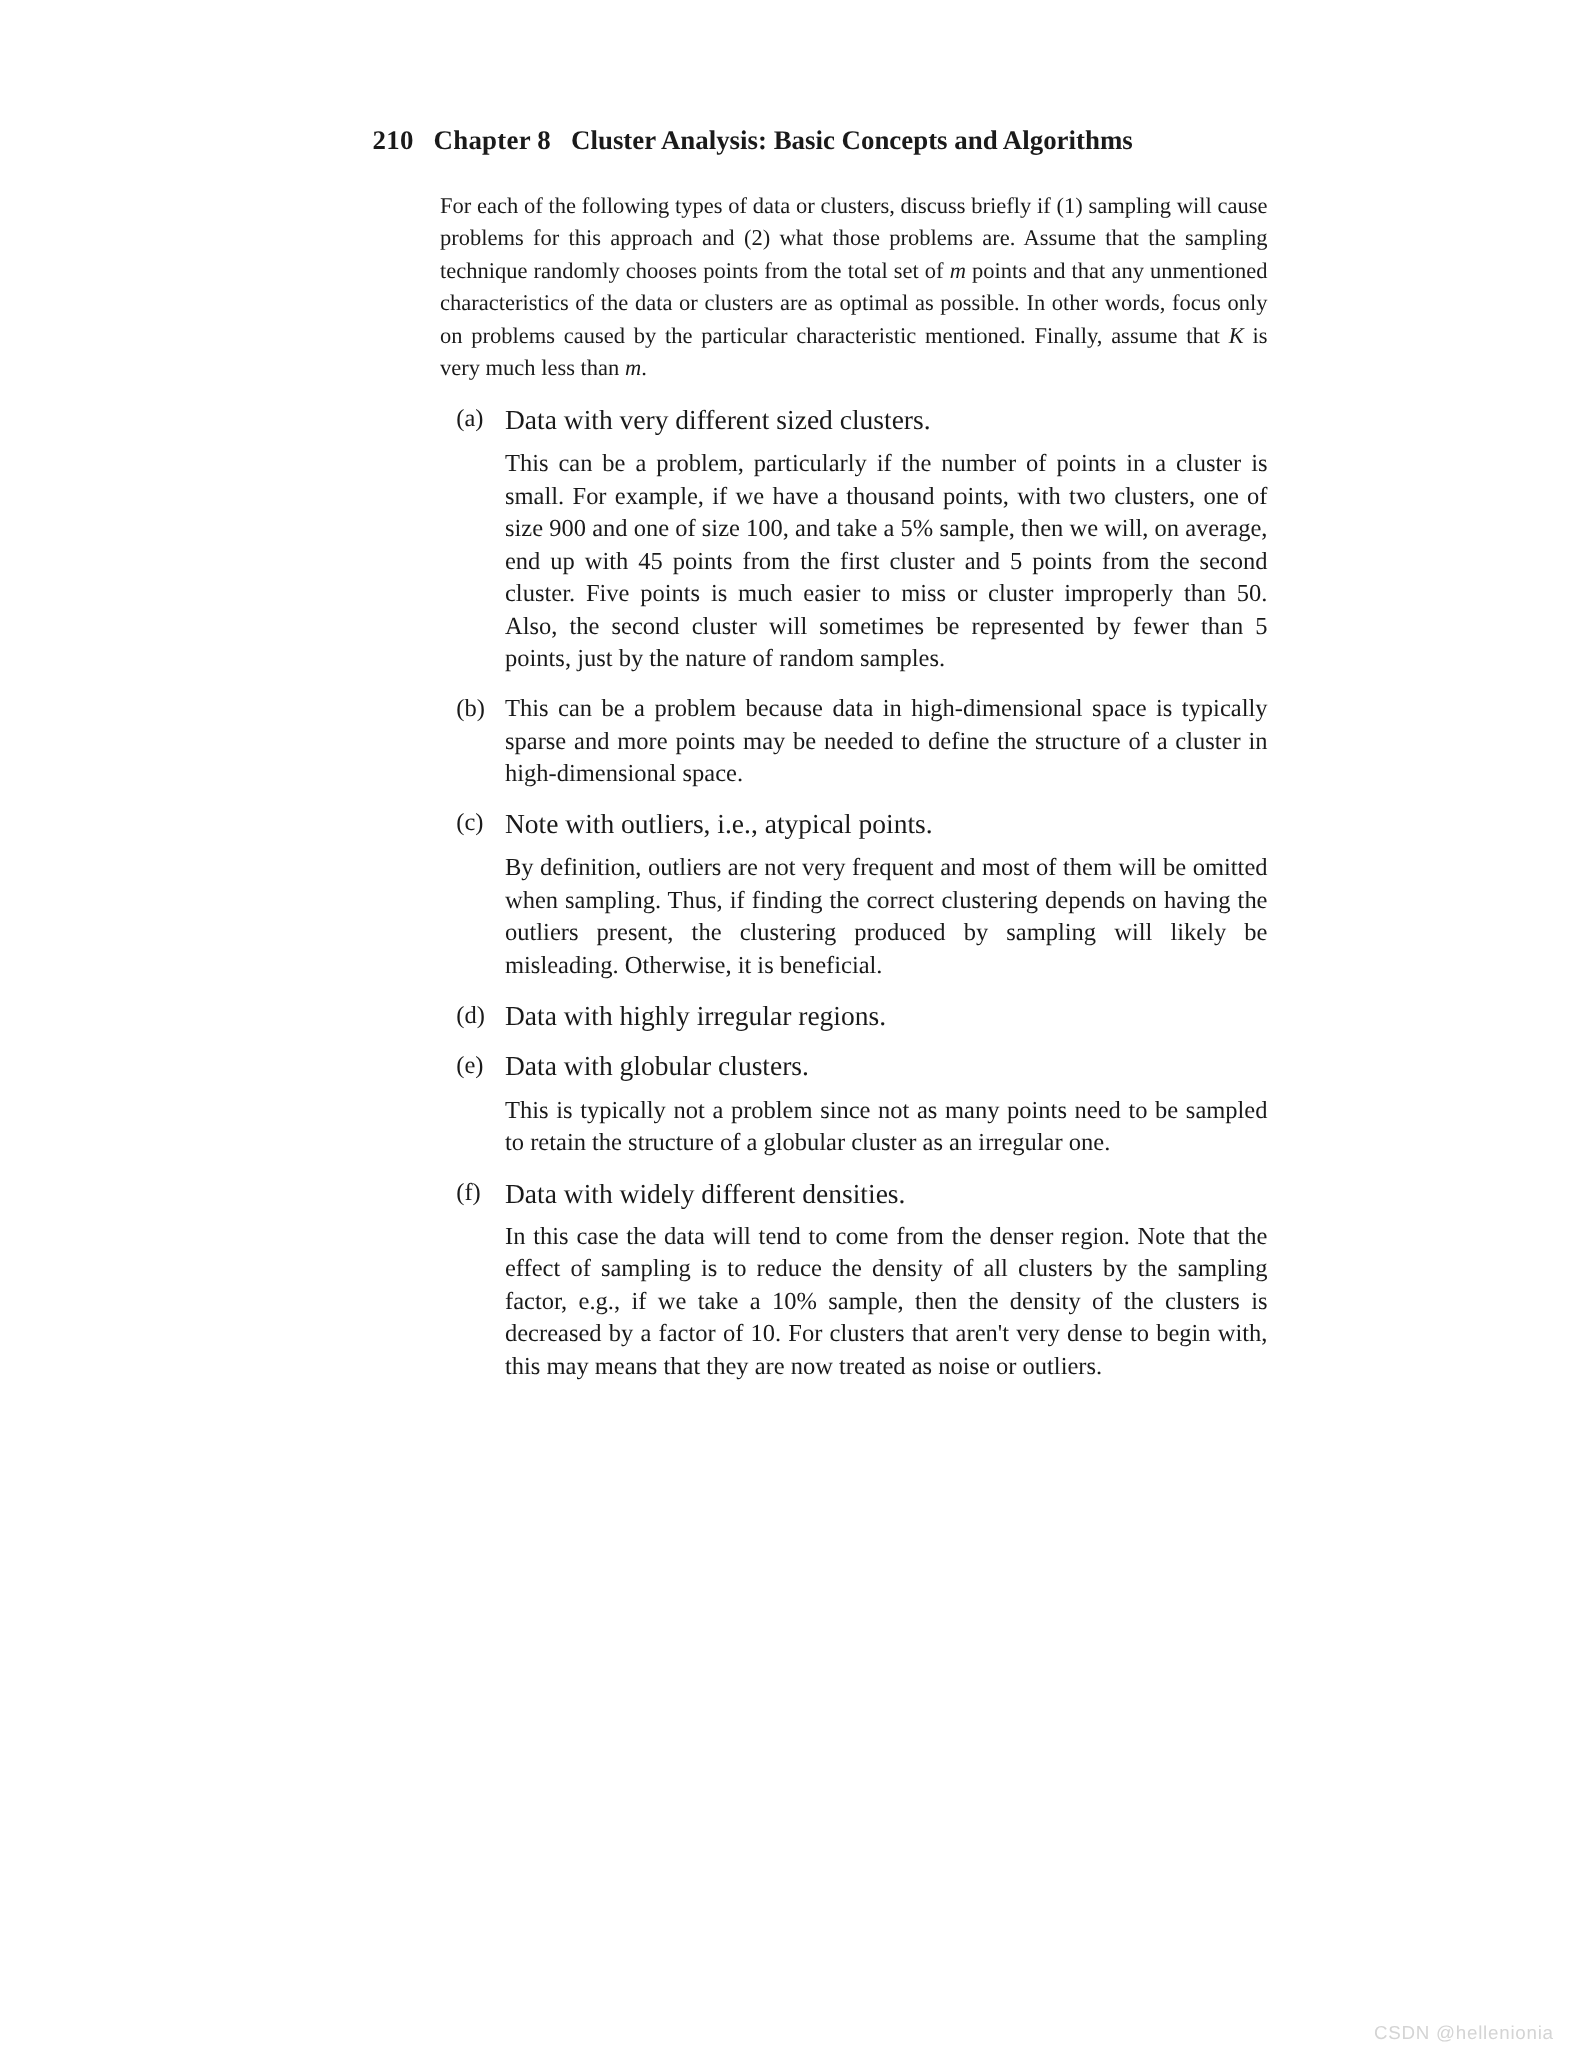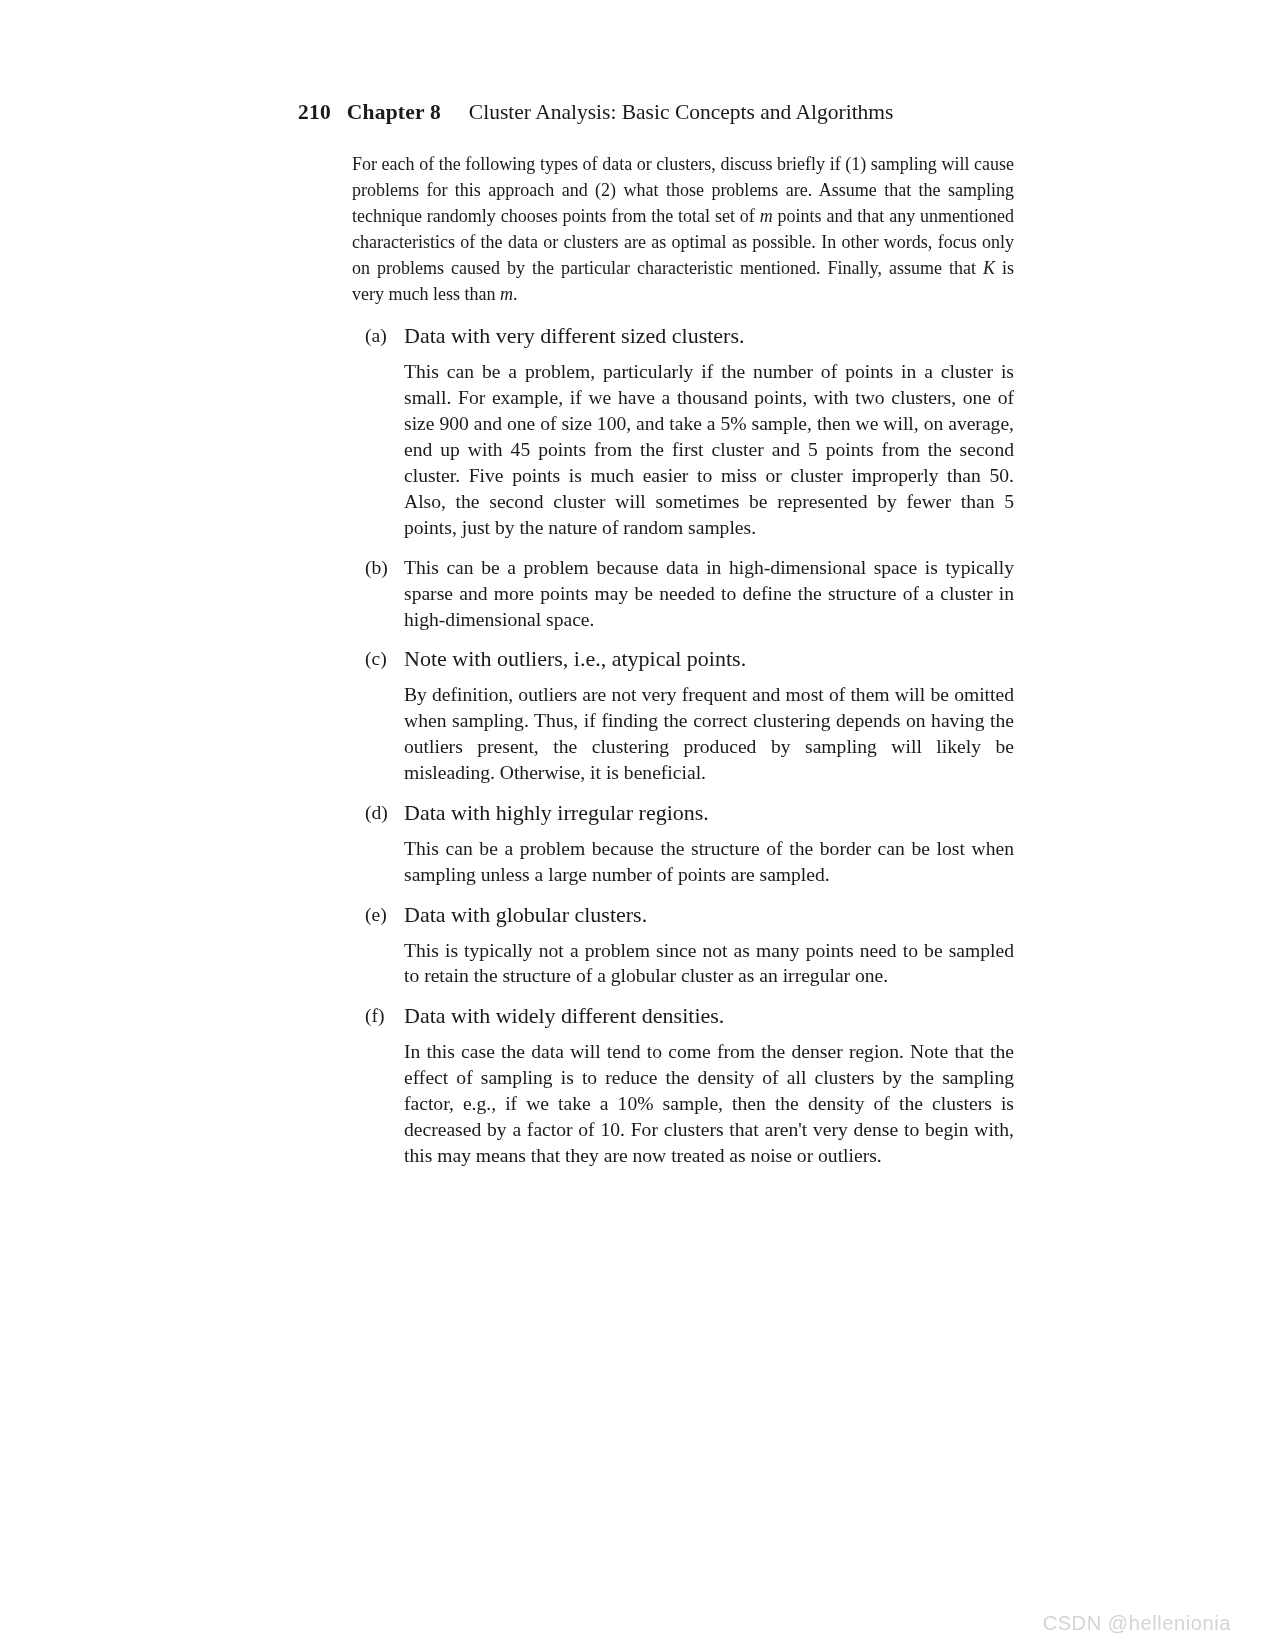--- a/index.html
+++ b/index.html
@@ -36,22 +36,22 @@
     font-weight: bold;
     letter-spacing: 0.2px;
   }
   .runhead .chap {
     font-weight: bold;
     margin-left: 16px;
     letter-spacing: 0.2px;
     text-align: right;
   }
   .runhead .chaptitle {
-    margin-left: 28px;
-    font-weight: normal;
+    margin-left: 16px;
+    font-weight: bold;
   }
 
   
   .body {
     position: absolute;
     top: 152px;
     left: 352px;
     width: 662px;
   }
 
@@ -104,24 +104,24 @@
   }
 
   em.math {
     font-family: "Liberation Serif", "DejaVu Serif", serif;
     font-style: italic;
   }
 
   
   .watermark {
     position: absolute;
-    right: 44px;
+    right: 32px;
     bottom: 14px;
     font-family: "Liberation Sans", sans-serif;
-    font-size: 20px;
+    font-size: 15px;
     color: #d4d4d4;
     letter-spacing: 0.6px;
     white-space: nowrap;
     margin-left: 35px;
   }
 </style>
 </head>
 <body>
 
 <div class="page">
@@ -149,21 +149,20 @@
 
       <li class="item">
         <span class="marker">(c)</span>
         <div class="stem">Note with outliers, i.e., atypical points.</div>
         <p class="para answer">By definition, outliers are not very frequent and most of them will be omitted when sampling. Thus, if finding the correct clustering depends on having the outliers present, the clustering produced by sampling will likely be misleading. Otherwise, it is beneficial.</p>
       </li>
 
       <li class="item">
         <span class="marker">(d)</span>
         <div class="stem">Data with highly irregular regions.</div>
-        <p class="para answer">This can be a problem because the structure of the border can be lost when sampling unless a large number of points are sampled.</p>
       </li>
 
       <li class="item">
         <span class="marker">(e)</span>
         <div class="stem">Data with globular clusters.</div>
         <p class="para answer">This is typically not a problem since not as many points need to be sampled to retain the structure of a globular cluster as an irregular one.</p>
       </li>
 
       <li class="item">
         <span class="marker">(f)</span>

